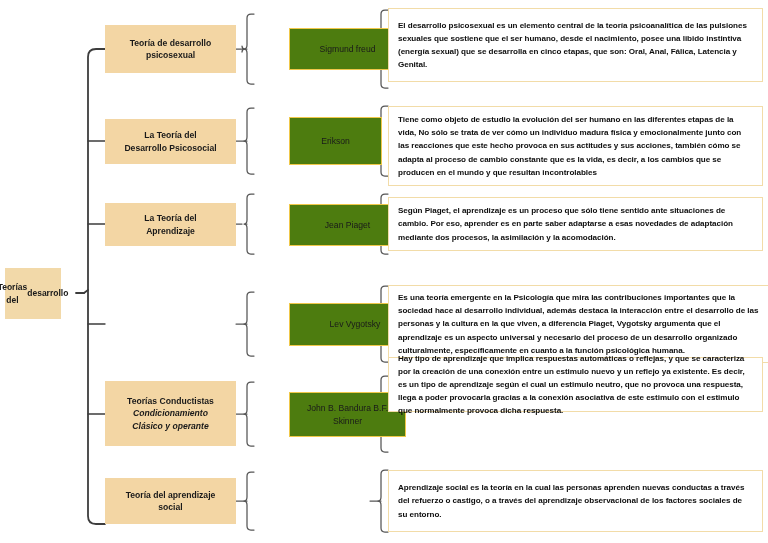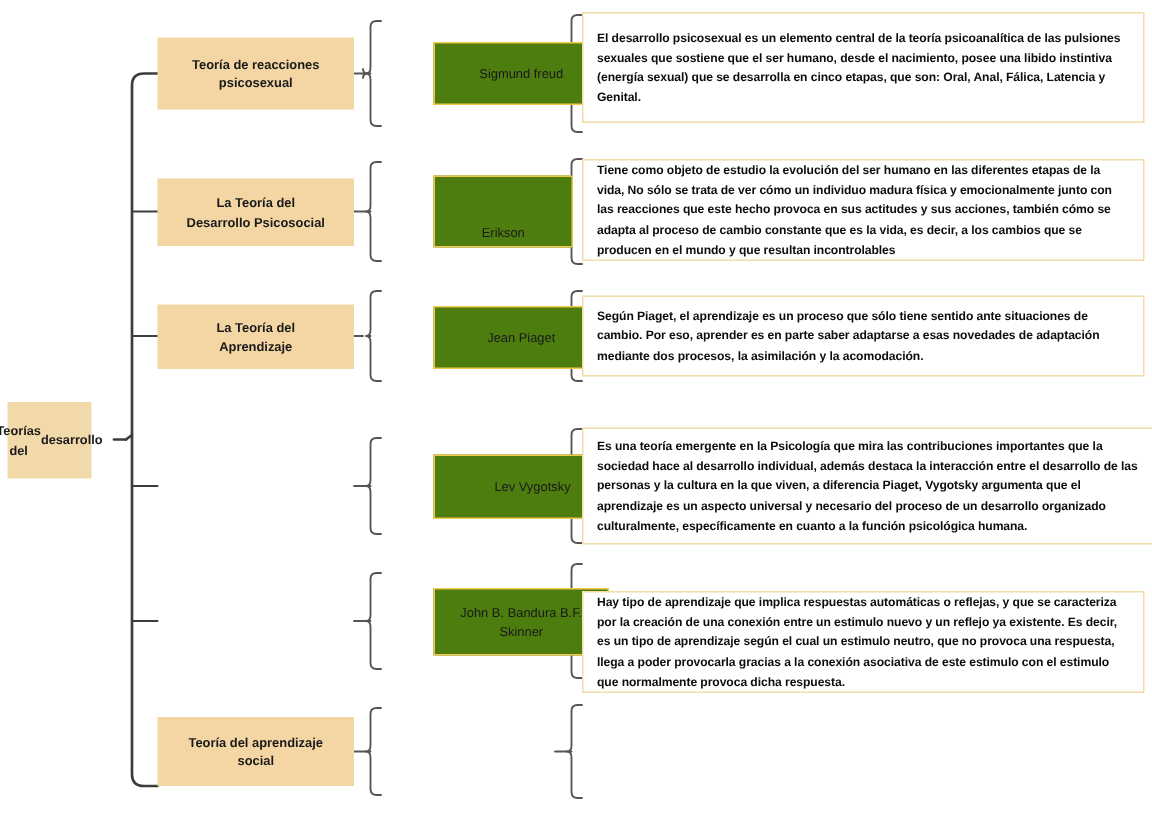--- a/index.html
+++ b/index.html
@@ -133,76 +133,84 @@
       <path d="M381,474 Q381,470 385,470 L388,470 M381,474 L381,497 Q381,501 378,501 Q381,501 381,505 L381,528 Q381,532 385,532 L388,532"></path>
     </g>
   </svg>
 
   <div class="node root-node" style="left:5px; top:268px; width:56px; height:51px; flex-direction:row;">
     <span>Teorías del</span>
     <span>desarrollo</span>
   </div>
 
   <div class="node theory-node" style="left:105px; top:25px; width:131px; height:48px; flex-direction:column;">
-    <span>Teoría de reacciones</span>
+    <span>Teoría de desarrollo</span>
     <span>psicosexual</span>
   </div>
 
   <div class="node theory-node" style="left:105px; top:119px; width:131px; height:45px; flex-direction:column;">
     <span>La Teoría del</span>
     <span>Desarrollo Psicosocial</span>
   </div>
 
   <div class="node theory-node" style="left:105px; top:203px; width:131px; height:43px; flex-direction:column;">
     <span>La Teoría del</span>
     <span>Aprendizaje</span>
   </div>
 
 
+  <div class="node theory-node" style="left:105px; top:381px; width:131px; height:65px; flex-direction:column;">
+    <span>Teorías Conductistas</span>
+    <span class="ital">Condicionamiento</span>
+    <span class="ital">Clásico y operante</span>
+  </div>
 
   <div class="node theory-node" style="left:105px; top:478px; width:131px; height:46px; flex-direction:column;">
     <span>Teoría del aprendizaje</span>
     <span>social</span>
   </div>
 
   <div class="node author-node" style="left:254px; top:28px; width:117px; height:42px;">
     <span>Sigmund freud</span>
   </div>
 
-  <div class="node author-node" style="left:254px; top:117px; width:93px; height:48px;align-items:flex-end;">
+  <div class="node author-node" style="left:254px; top:117px; width:93px; height:48px;">
     <span>Erikson</span>
   </div>
 
   <div class="node author-node" style="left:254px; top:204px; width:117px; height:42px;align-items:center;">
     <span>Jean Piaget</span>
   </div>
 
   <div class="node author-node" style="left:254px; top:303px; width:117px; height:43px;padding-left:20px;">
     <span>Lev Vygotsky</span>
   </div>
 
   <div class="node author-node" style="left:254px; top:392px; width:117px; height:45px;">
     <span>John B. Bandura B.F. Skinner</span>
   </div>
 
 
   <div class="node desc-node" style="left:388px; top:8px; width:375px; height:74px;">
     <span>El desarrollo psicosexual es un elemento central de la teoría psicoanalítica de las pulsiones sexuales que sostiene que el ser humano, desde el nacimiento, posee una libido instintiva (energía sexual) que se desarrolla en cinco etapas, que son: Oral, Anal, Fálica, Latencia y Genital.</span>
   </div>
 
-  <div class="node desc-node" style="left:388px; top:106px; width:375px; height:68px;">
+  <div class="node desc-node" style="left:388px; top:106px; width:375px; height:80px;">
     <span>Tiene como objeto de estudio la evolución del ser humano en las diferentes etapas de la vida, No sólo se trata de ver cómo un individuo madura física y emocionalmente junto con las reacciones que este hecho provoca en sus actitudes y sus acciones, también cómo se adapta al proceso de cambio constante que es la vida, es decir, a los cambios que se producen en el mundo y que resultan incontrolables</span>
   </div>
 
   <div class="node desc-node" style="left:388px; top:197px; width:375px; height:54px;">
     <span>Según Piaget, el aprendizaje es un proceso que sólo tiene sentido ante situaciones de cambio. Por eso, aprender es en parte saber adaptarse a esas novedades de adaptación mediante dos procesos, la asimilación y la acomodación.</span>
   </div>
 
   <div class="node desc-node" style="left:388px; top:285px; width:386px; height:78px;">
     <span>Es una teoría emergente en la Psicología que mira las contribuciones importantes que la sociedad hace al desarrollo individual, además destaca la interacción entre el desarrollo de las personas y la cultura en la que viven, a diferencia Piaget,  Vygotsky argumenta que el aprendizaje es un aspecto universal y necesario del proceso de un desarrollo organizado culturalmente, específicamente en cuanto a la función psicológica humana.</span>
   </div>
 
-  <div class="node desc-node" style="left:388px; top:394px; width:375px; height:68px;">
+  <div class="node desc-node" style="left:388px; top:357px; width:375px; height:55px;">
     <span>Hay tipo de aprendizaje que implica respuestas automáticas o reflejas, y que se caracteriza por la creación de una conexión entre un estimulo nuevo y un reflejo ya existente. Es decir, es un tipo de aprendizaje según el cual un estimulo neutro, que no provoca una respuesta, llega a poder provocarla gracias a la conexión asociativa de este estimulo con el estimulo que normalmente provoca dicha respuesta.</span>
   </div>
 
+  <div class="node desc-node" style="left:388px; top:470px; width:375px; height:62px;">
+    <span>Aprendizaje social es la teoría en la cual las personas aprenden nuevas conductas a través del refuerzo o castigo, o a través del aprendizaje observacional de los factores sociales de su entorno.</span>
+  </div>
 
 </div>
 
 </body></html>

